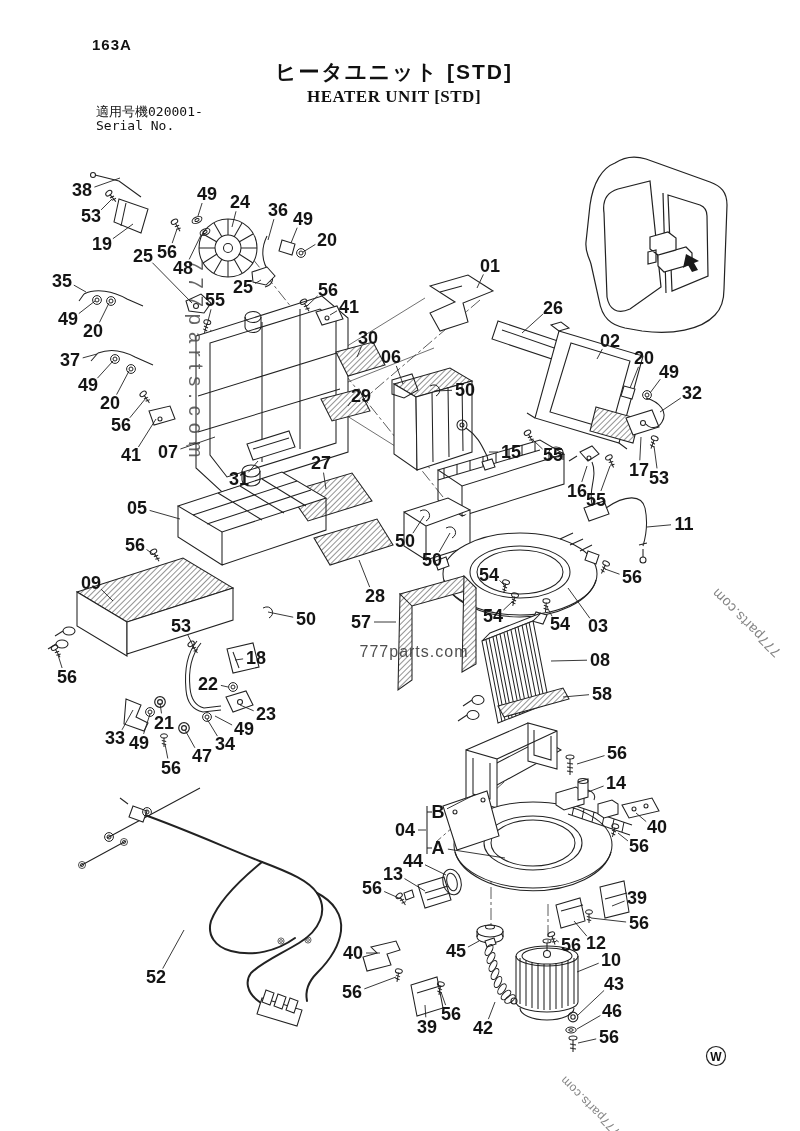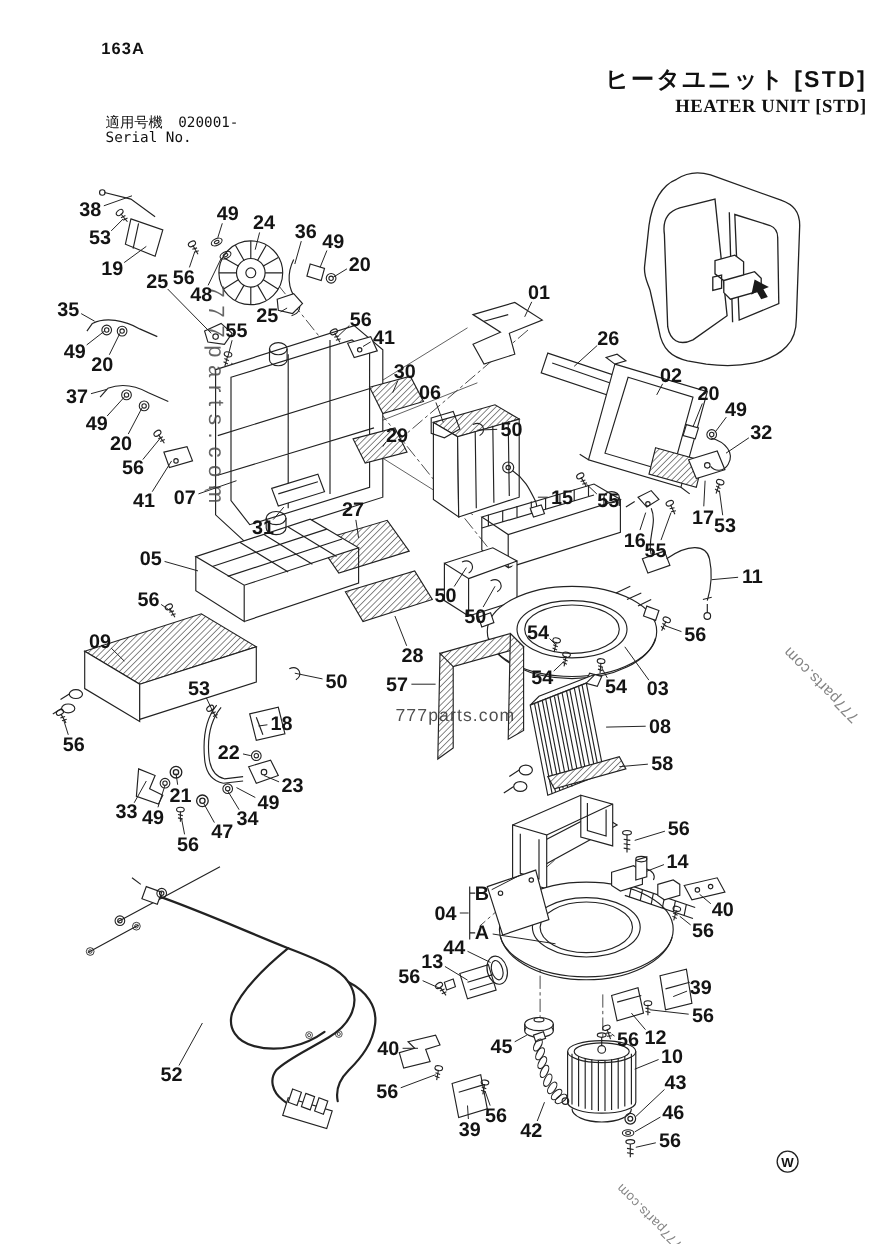--- a/index.html
+++ b/index.html
@@ -1,24 +1,24 @@
 <!DOCTYPE html>
 <html><head>
 <meta charset="utf-8">
 <style>
   html,body{margin:0;padding:0;background:#fff;}
   .page{position:relative;width:788px;height:1131px;background:#fff;overflow:hidden;
         font-family:"Liberation Sans",sans-serif;color:#111;}
   .pageno{position:absolute;left:92px;top:36px;font-size:15px;font-weight:bold;letter-spacing:1px;}
-  .titles{position:absolute;left:0;right:0;top:58px;text-align:right;}
+  .titles{position:absolute;left:0;right:0;top:58px;text-align:center;}
   .t-jp{font-size:21px;font-weight:bold;letter-spacing:2px;}
   .t-en{font-size:17px;font-weight:bold;font-family:Liberation Serif, serif;letter-spacing:.5px;margin-top:1px;}
   .serial{position:absolute;left:96px;top:105px;font-size:13px;line-height:14px;
           font-family:"DejaVu Sans Mono","Liberation Mono",monospace;}
-  .serial .sv{margin-left:14px;}
+  .serial .sv{}
   svg#diagram{position:absolute;left:0;top:0;}
   .callout{font:bold 18px "Liberation Sans",sans-serif;fill:#141414;text-anchor:middle;dominant-baseline:central;}
   .leader{stroke:#222;stroke-width:.9;}
   .wm{font-family:"Liberation Sans",sans-serif;text-anchor:middle;dominant-baseline:central;}
   .wmark{font:bold 12px "Liberation Sans",sans-serif;fill:#111;text-anchor:middle;dominant-baseline:central;}
   .cl{stroke:#333;stroke-width:.8;fill:none;stroke-dasharray:12 3 3 3;}
   .thin{stroke:#333;stroke-width:.7;fill:none;}
   .w2{stroke:#222;stroke-width:2;fill:none;stroke-linecap:round;}
 </style>
 </head>

